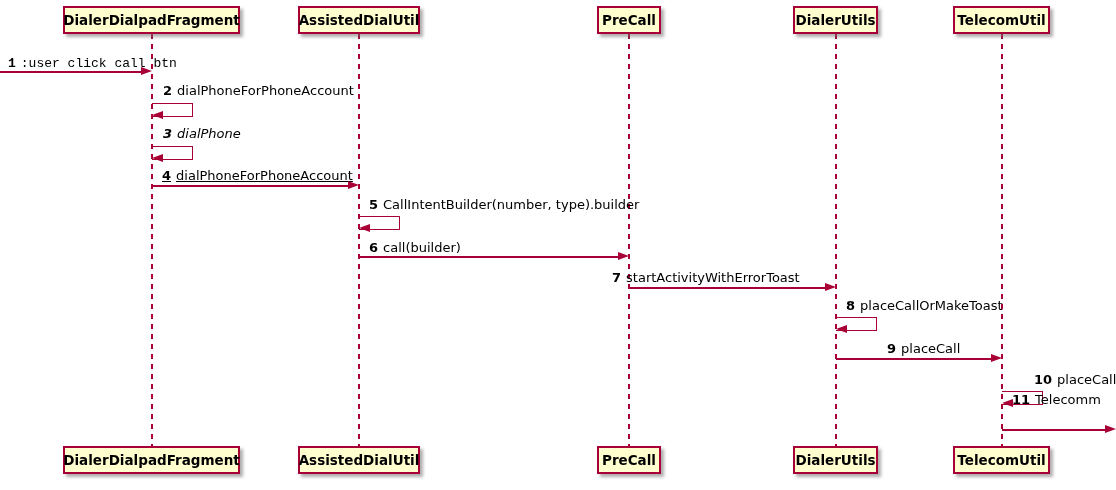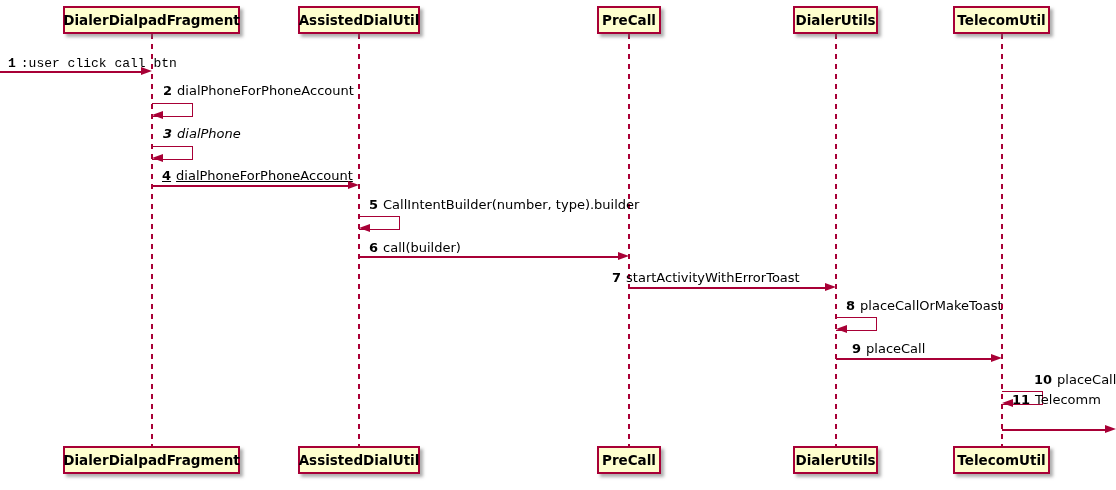--- a/index.html
+++ b/index.html
@@ -166,21 +166,21 @@
     <div class="arrowhead-right" style="left:825px; top:283px;"></div>
   </div>
 
   <div>
     <div class="msg-label" style="left:846px; top:298px;"><b>8</b><span>placeCallOrMakeToast</span></div>
     <div class="self-loop" style="left:836px; top:317px;"></div>
     <div class="arrowhead-left" style="left:836px; top:325px;"></div>
   </div>
 
   <div>
-    <div class="msg-label" style="left:852px; top:341px;"><b>9</b><span>placeCall</span></div>
+    <div class="msg-label" style="left:887px; top:341px;"><b>9</b><span>placeCall</span></div>
     <div class="msg-line" style="left:836px; top:358px; width:158px;"></div>
     <div class="arrowhead-right" style="left:991px; top:354px;"></div>
   </div>
 
   <div>
     <div class="msg-label" style="left:1012px; top:372px;margin-left:22px;"><b>10</b><span>placeCall</span></div>
     <div class="self-loop" style="left:1002px; top:391px;"></div>
     <div class="arrowhead-left" style="left:1002px; top:399px;"></div>
   </div>
 

